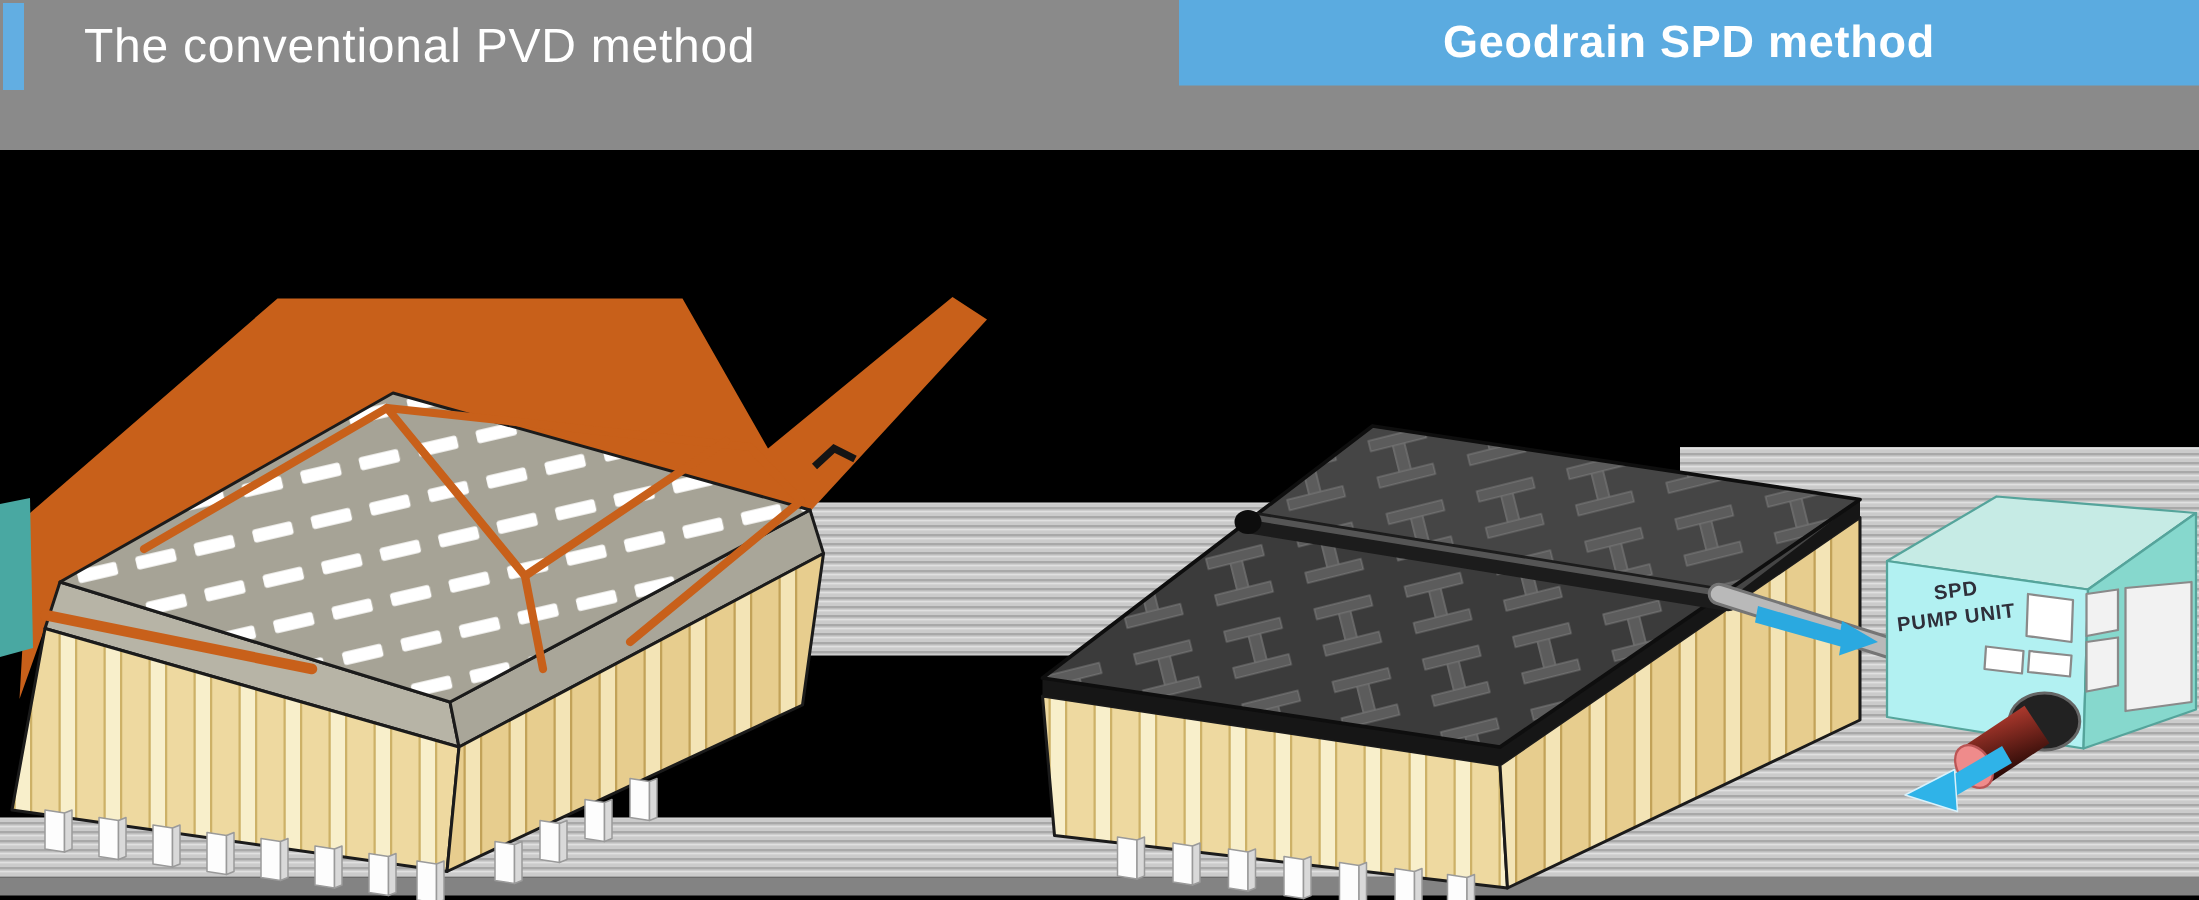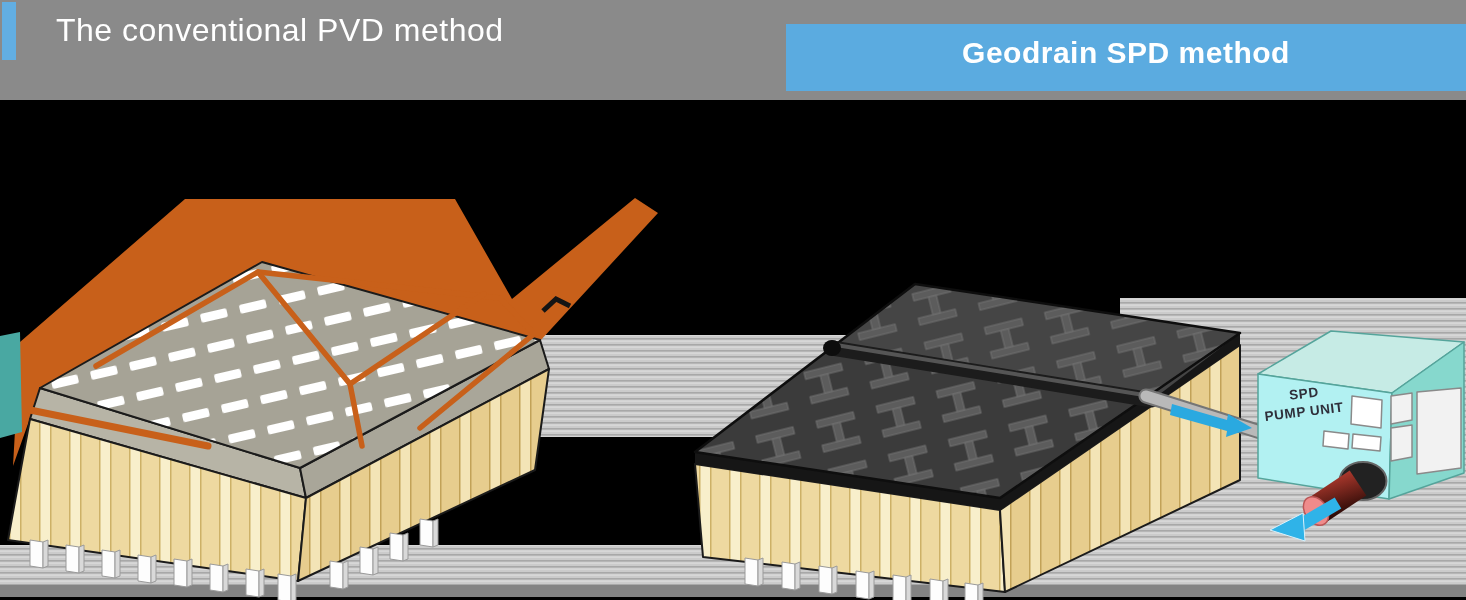--- a/index.html
+++ b/index.html
@@ -2,22 +2,22 @@
 <html><head>
 <meta charset="utf-8">
 <style>
   html,body{margin:0;padding:0;background:#000;}
   .stage{position:relative;width:1466px;height:600px;background:#000;overflow:hidden;
          font-family:"Liberation Sans",sans-serif;}
   .header-band{position:absolute;left:0;top:0;width:1466px;height:100px;background:#8a8a8a;}
   .accent-bar{position:absolute;left:2px;top:2px;width:14px;height:58px;background:#62aee2;}
   .left-title{position:absolute;left:56px;top:0;height:60px;line-height:60px;
               color:#fff;font-size:32px;font-weight:normal;letter-spacing:.5px;}
-  .banner{position:absolute;left:786px;top:0;width:680px;height:67px;background:#5babe0;
-          text-align:center;margin-top:24px;}
+  .banner{position:absolute;left:786px;top:0;width:680px;height:57px;background:#5babe0;
+          text-align:center;}
   .banner-title{color:#fff;font-size:30px;font-weight:bold;line-height:57px;letter-spacing:.5px;}
   svg{position:absolute;left:0;top:100px;}
   .pump-label{fill:#2f2f3a;font-size:13.5px;font-weight:600;letter-spacing:.6px;
               font-family:"Liberation Sans",sans-serif;}
 </style>
 </head>
 <body>
 
 <div class="stage">
 

